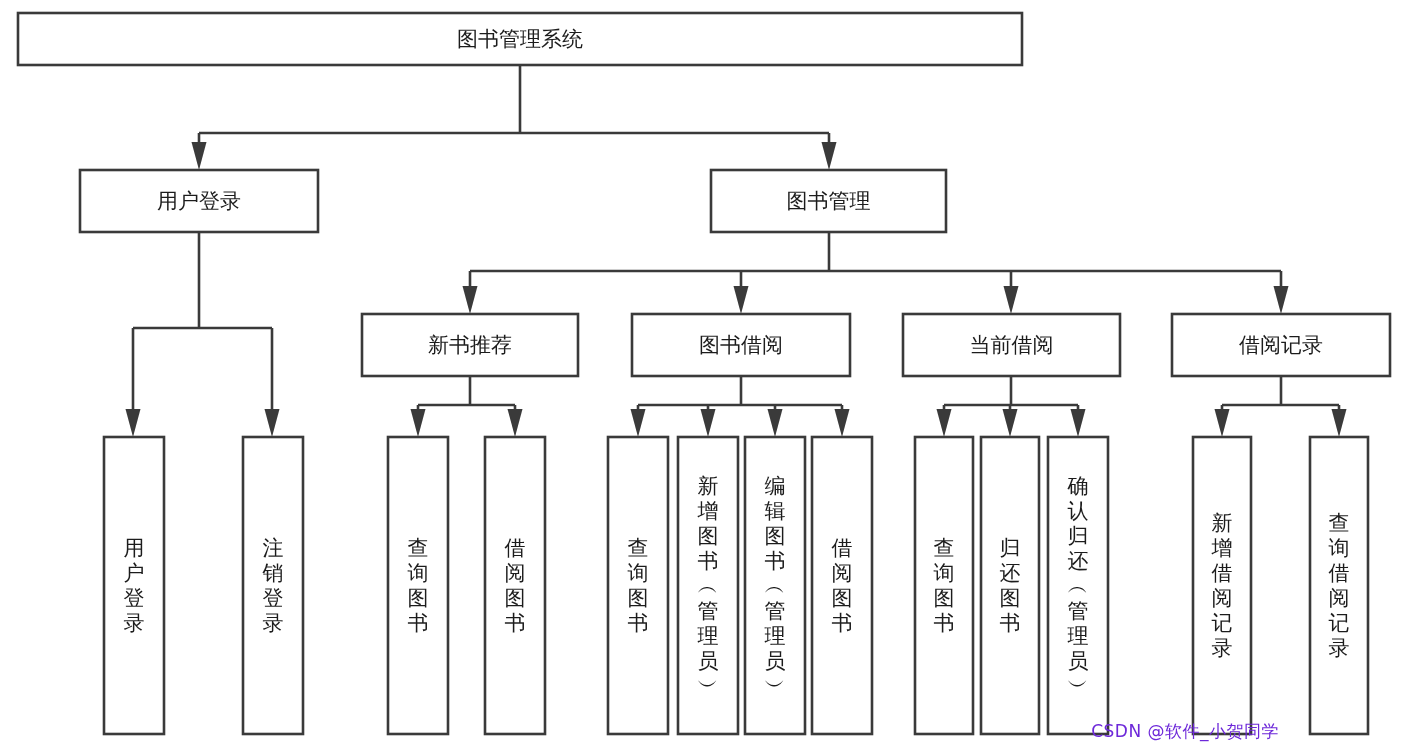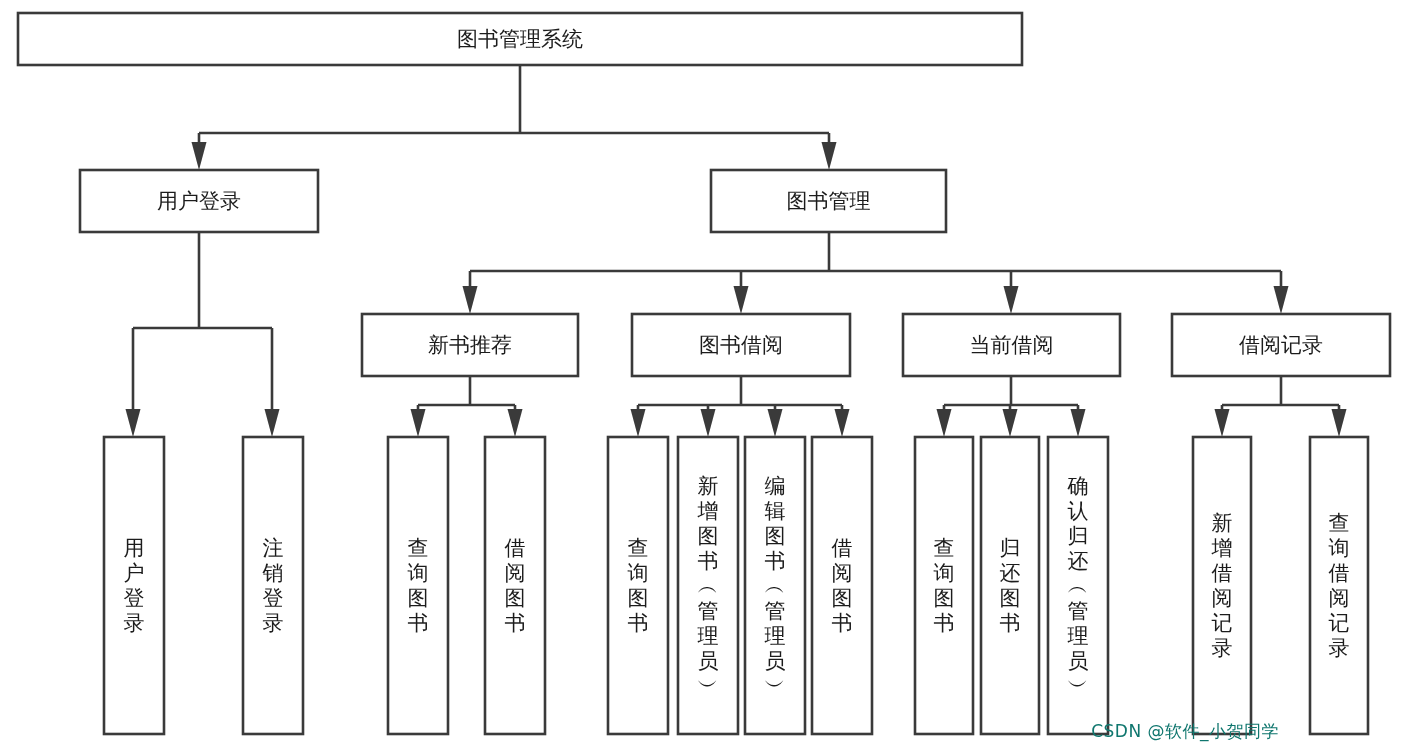--- a/index.html
+++ b/index.html
@@ -55,21 +55,21 @@
     font-size: 21px;
     fill: #1c1c1c;
     text-anchor: middle;
   }
   .watermark {
     position: absolute;
     right: 8px;
     bottom: 4px;
     font-family: "DejaVu Sans", "Liberation Sans", sans-serif;
     font-size: 17px;
-    color: #0f766e;
+    color: #6d28d9;
     white-space: nowrap;
     letter-spacing: 0.5px;
     user-select: none;
     margin-top: 13px;
   }
 </style>
 </head>
 <body>
 
 <div id="diagram-root">

